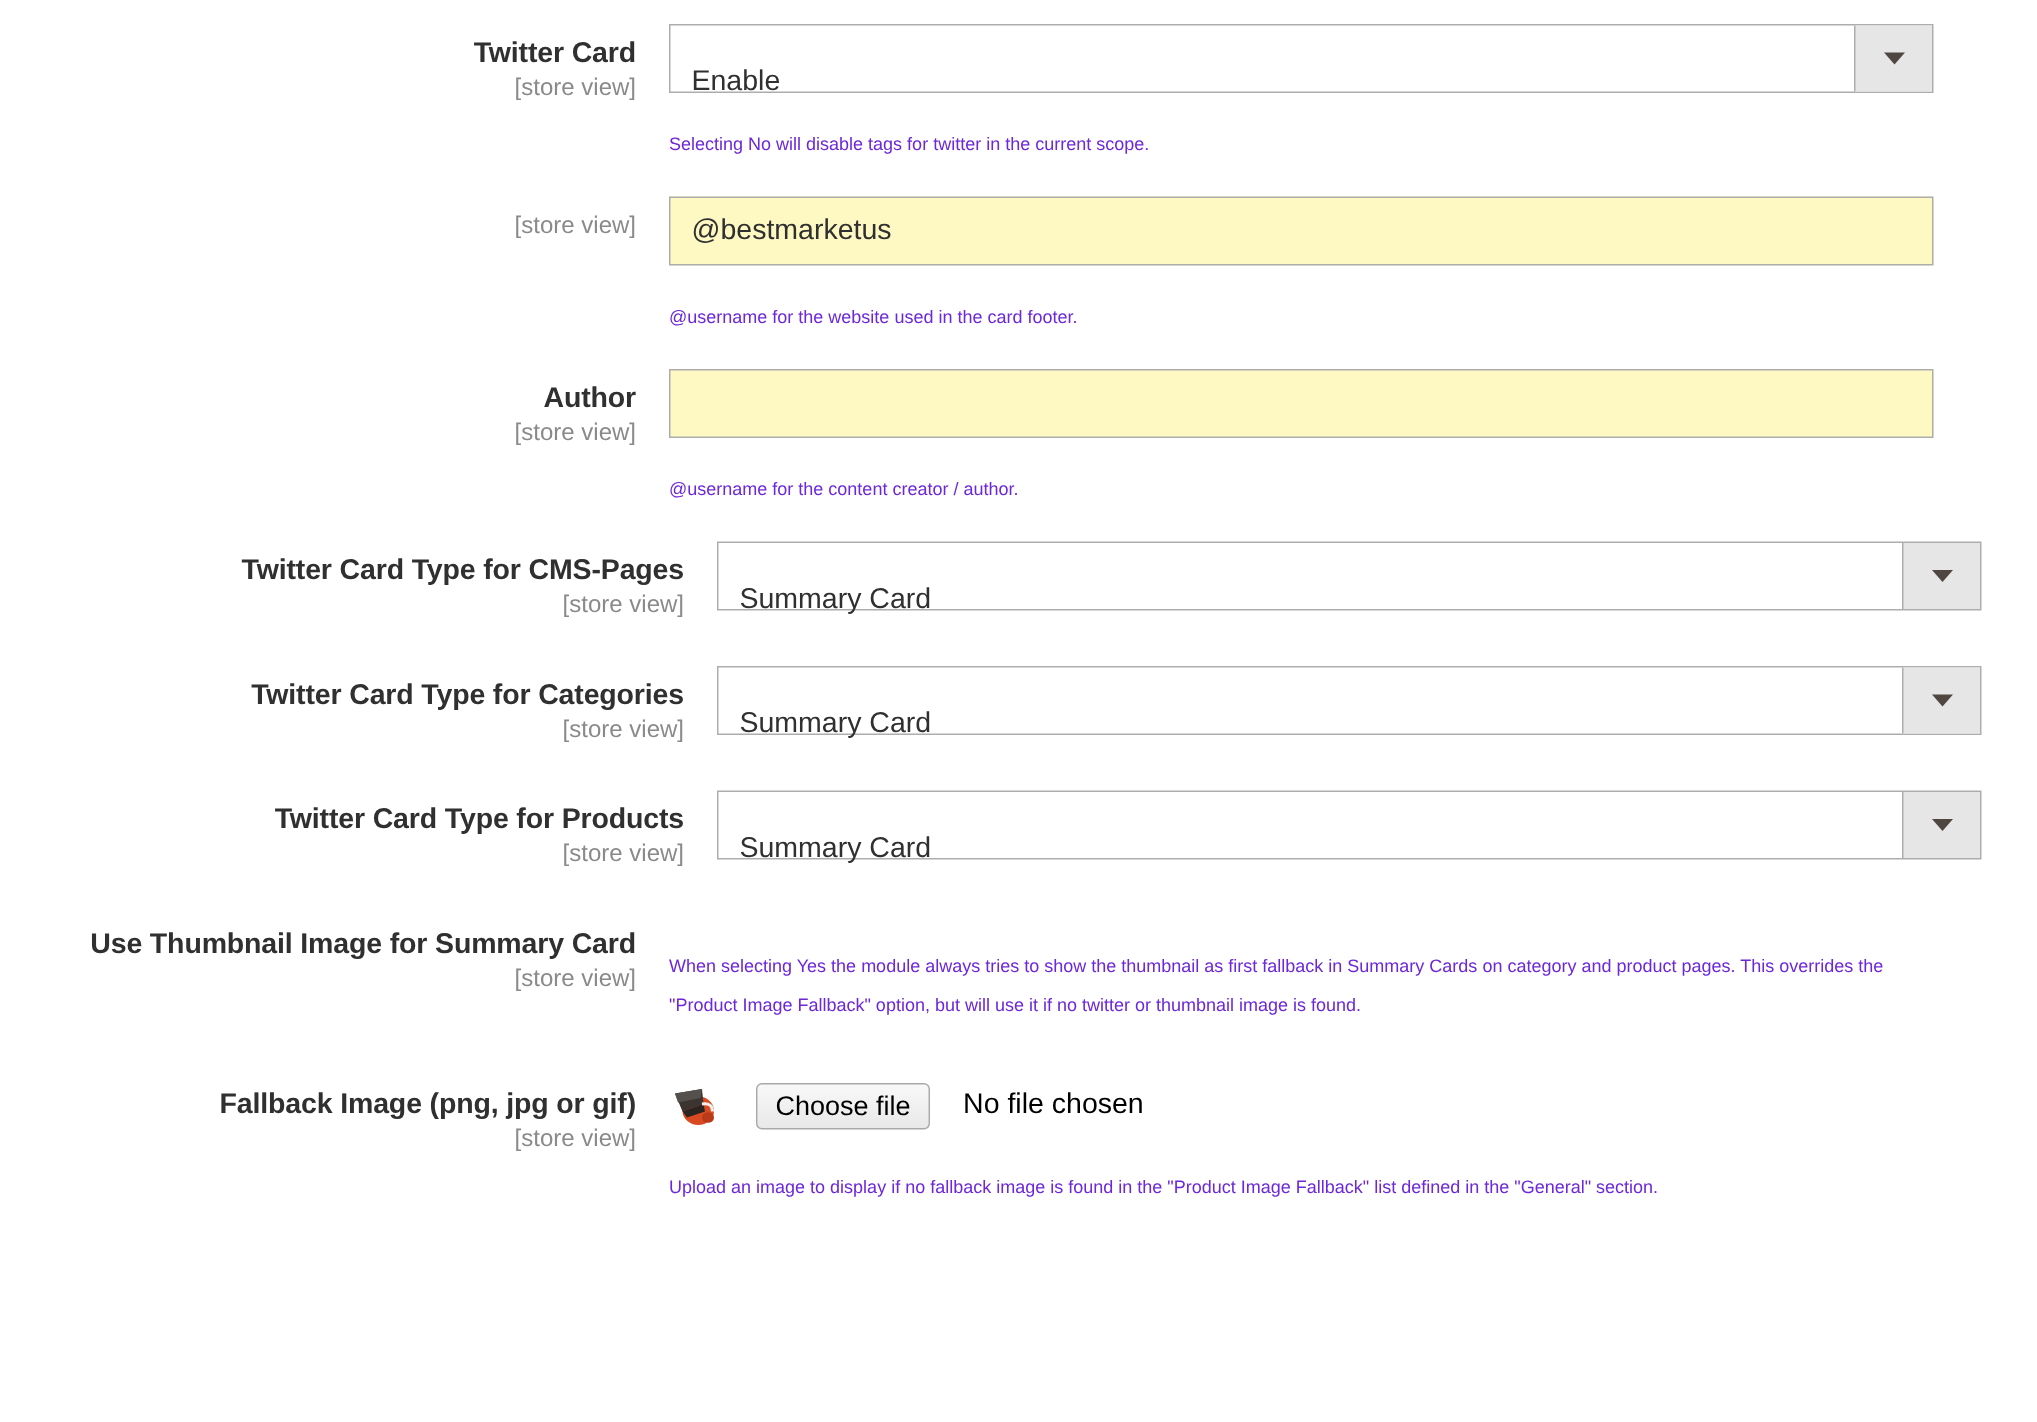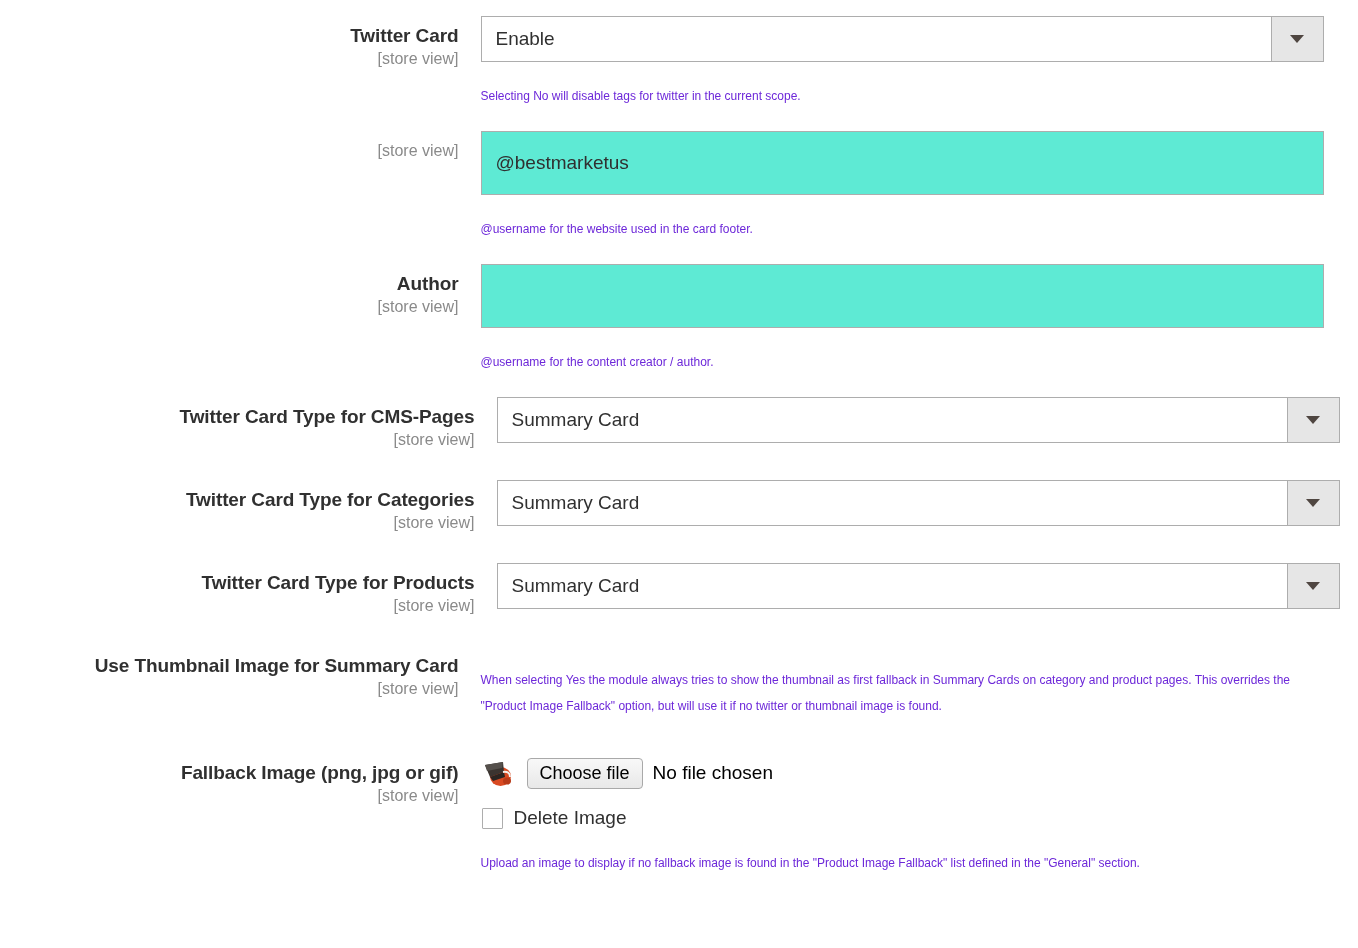--- a/index.html
+++ b/index.html
@@ -21,21 +21,20 @@
     width: 1358px;
     padding-top: 16px;
     box-sizing: border-box;
   }
 
   
   .field-row {
     display: flex;
     align-items: flex-start;
     margin-bottom: 22px;
-    justify-content: center;
   }
   .label-col {
     width: 446px;
     min-width: 446px;
     text-align: right;
     padding-right: 22px;
     box-sizing: border-box;
     padding-top: 8px;
   }
   .control-col {
@@ -57,24 +56,24 @@
     font-weight: normal;
     line-height: 21px;
     color: #8a8a8a;
     margin-top: 1px;
   }
 
   
   .text-input {
     display: block;
     width: 843px;
-    height: 64px;
+    height: 46px;
     box-sizing: border-box;
     border: 1px solid #adadad;
-    background: #5eead4;
+    background: #fef9c3;
     color: #303030;
     font-family: "Liberation Sans", "DejaVu Sans", sans-serif;
     font-size: 19px;
     padding: 0 14px;
     outline: none;
     border-radius: 0;
   }
   .text-input::placeholder { color: #9b9b9b; }
 
   
@@ -83,21 +82,21 @@
     width: 843px;
     height: 46px;
     box-sizing: border-box;
     border: 1px solid #adadad;
     background: #ffffff;
     cursor: pointer;
   }
   .select-value {
     position: absolute;
     left: 14px;
-    top: 0;
+    top: 16px;
     line-height: 44px;
     font-size: 19px;
     color: #303030;
     white-space: nowrap;
   }
   .select-arrow-btn {
     position: absolute;
     top: 0;
     right: 0;
     width: 52px;
@@ -125,20 +124,21 @@
     color: #6d28d9;
     margin-top: 21px;
     max-width: 843px;
   }
 
   
   .file-line {
     display: flex;
     align-items: center;
     height: 40px;
+    gap: 12px;
   }
   .thumb {
     width: 34px;
     height: 34px;
     margin-right: 12px;
     flex: 0 0 auto;
     border: 0;
     display: block;
   }
   .choose-file-btn {
@@ -296,22 +296,18 @@
           <path d="M4 9 L22 6 L23 16 L9 21 Z" fill="#3b3430"></path>
           <path d="M4 9 L22 6 L21 12 L6 15 Z" fill="#55504c"></path>
           <path d="M9 21 L23 16 L24 21 L12 25 Z" fill="#2b2522"></path>
           <path d="M22 16 q7 -1 7 5" fill="none" stroke="#f3f0ec" stroke-width="2"></path>
           <ellipse cx="26" cy="25" rx="4" ry="3.5" fill="#b83a18"></ellipse>
         </svg>
         <button class="choose-file-btn">Choose file</button>
         <span class="no-file-text">No file chosen</span>
       </div>
 
-      <div class="checkbox-line">
-        <span class="cb"></span>
-        <span class="cb-label">Delete Image</span>
-      </div>
 
       <div class="note">Upload an image to display if no fallback image is found in the "Product Image Fallback" list defined in the "General" section.</div>
     </div>
   </div>
 
 </div>
 
 </body></html>

